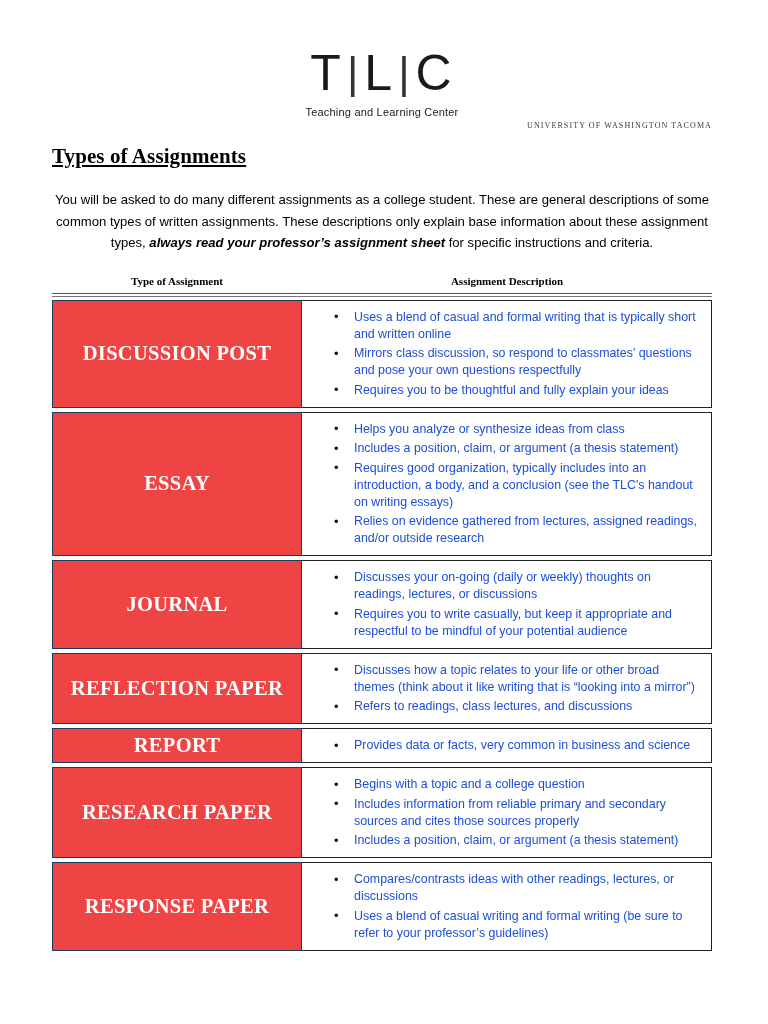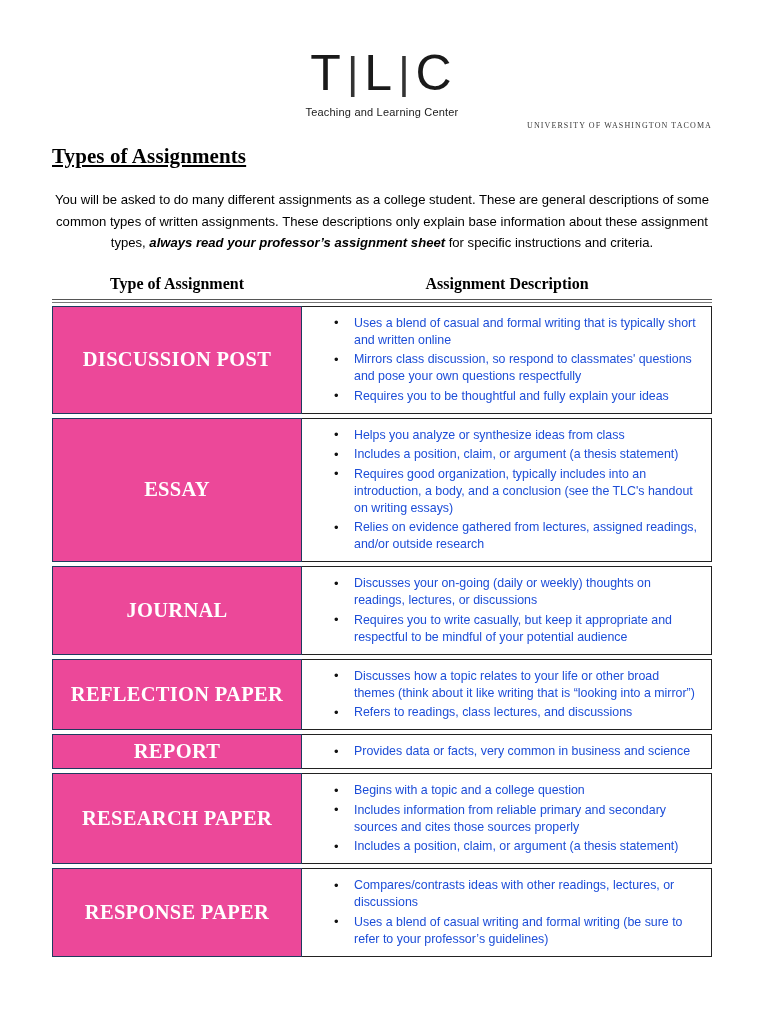--- a/index.html
+++ b/index.html
@@ -84,21 +84,21 @@
     text-align: center;
   }
   .intro b { font-weight: bold; font-style: italic; }
 
   
   .col-headers {
     margin-top: 21px;
     display: flex;
     font-family: "Liberation Serif", serif;
     font-weight: bold;
-    font-size: 16px;
+    font-size: 11px;
   }
   .col-headers .h-type {
     width: 250px;
     text-align: center;
   }
   .col-headers .h-desc {
     flex: 1;
     text-align: center;
   }
   .header-rule {
@@ -112,21 +112,21 @@
   .table {
     margin-top: 3px;
   }
   .row {
     display: flex;
     align-items: stretch;
     margin-bottom: 4px;
   }
   .cell-type {
     width: 250px;
-    background: #ec4899;
+    background: #ef4444;
     border: 1.3px solid #1f3a5f;
     box-sizing: border-box;
     display: flex;
     align-items: center;
     justify-content: center;
     color: #ffffff;
     font-family: "Liberation Serif", serif;
     font-weight: bold;
     font-size: 20.5px;
     letter-spacing: 0.3px;

